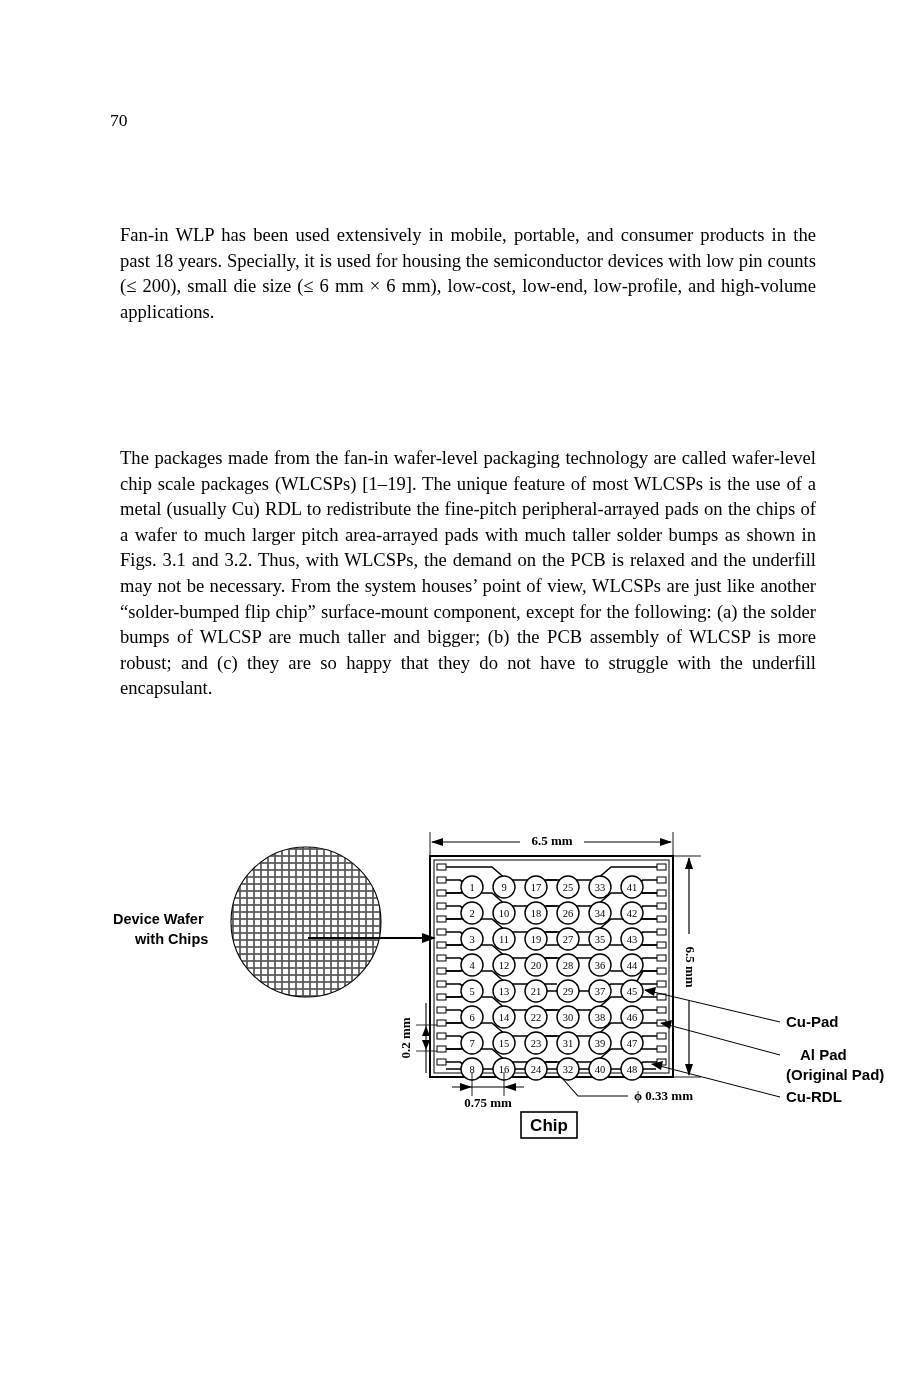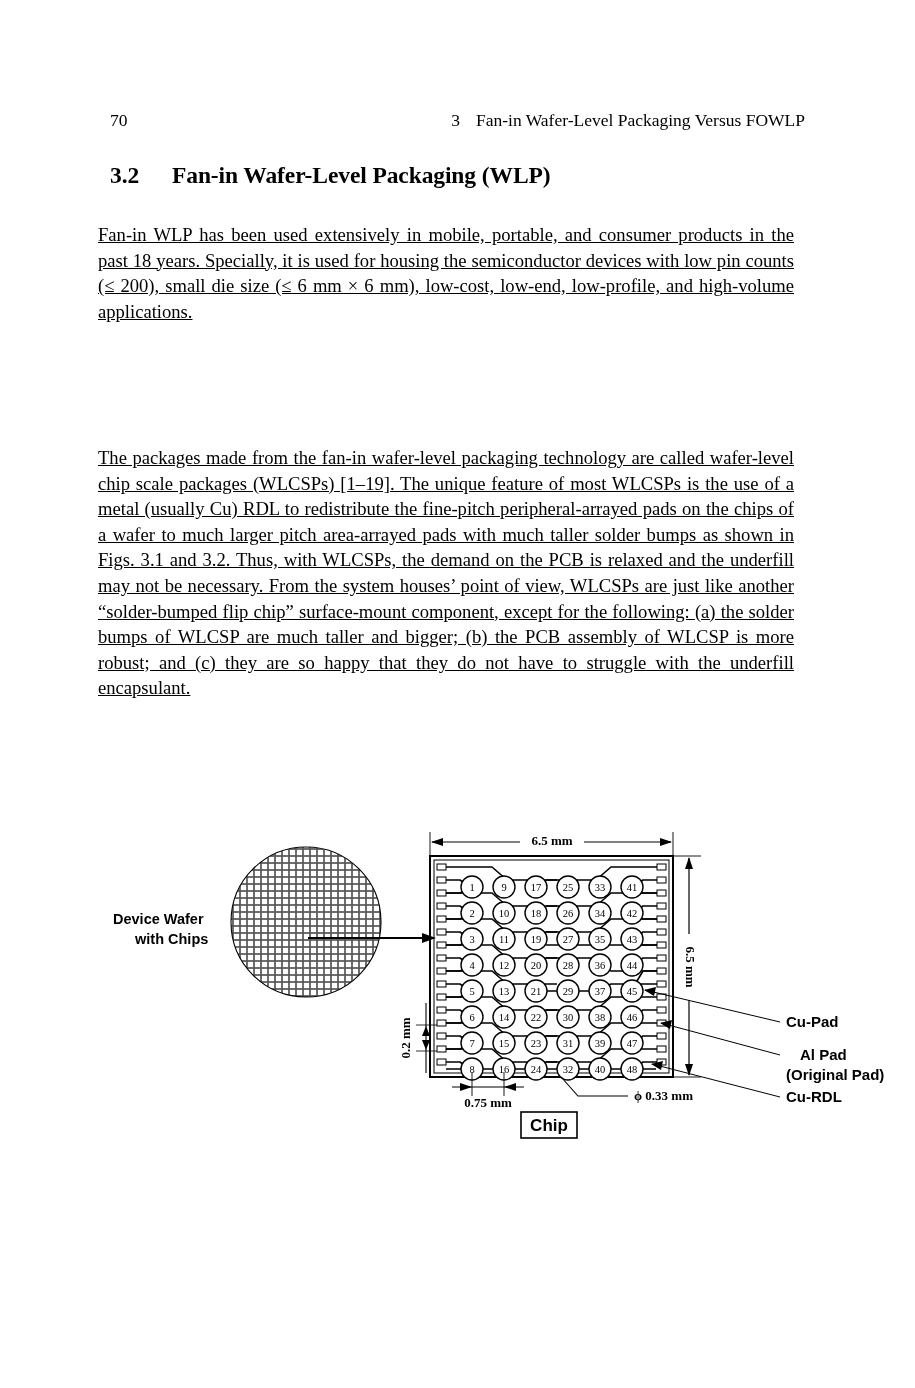--- a/index.html
+++ b/index.html
@@ -62,27 +62,26 @@
   .sec-heading .sec-num {
     display: inline-block;
     width: 62px;
   }
   #heading-3-2 { top: 120px; }
   #heading-3-3 { top: 342px; }
 
   
   .body-par {
     position: absolute;
-    left: 98px;
+    left: 120px;
     width: 696px;
     font-size: 18.6px;
     line-height: 25.6px;
     text-align: justify;
     text-justify: inter-word;
-    text-decoration: underline;
   }
   #par-1 { top: 182px; }
   #par-2 { top: 405px; }
   .body-par p { margin: 0; }
 
   
   .figure {
     position: absolute;
     left: 100px;
     top: 760px;
@@ -131,26 +130,22 @@
     font-size: 17px;
   }
 </style>
 </head>
 <body>
 
 <div class="page">
 
   <div class="running-head">
     <span class="folio">70</span>
-    <span class="head-title"><span class="head-num">3</span><span>Fan-in Wafer-Level Packaging Versus FOWLP</span></span>
   </div>
 
-  <div class="sec-heading" id="heading-3-2">
-    <span class="sec-num">3.2</span><span>Fan-in Wafer-Level Packaging (WLP)</span>
-  </div>
 
   <div class="body-par" id="par-1">
     <p>Fan-in WLP has been used extensively in mobile, portable, and consumer products in the past 18 years. Specially, it is used for housing the semiconductor devices with low pin counts (≤ 200), small die size (≤ 6 mm × 6 mm), low-cost, low-end, low-profile, and high-volume applications.</p>
   </div>
 
 
   <div class="body-par" id="par-2">
     <p>The packages made from the fan-in wafer-level packaging technology are called wafer-level chip scale packages (WLCSPs) [1–19]. The unique feature of most WLCSPs is the use of a metal (usually Cu) RDL to redistribute the fine-pitch peripheral-arrayed pads on the chips of a wafer to much larger pitch area-arrayed pads with much taller solder bumps as shown in Figs. 3.1 and 3.2. Thus, with WLCSPs, the demand on the PCB is relaxed and the underfill may not be necessary. From the system houses’ point of view, WLCSPs are just like another “solder-bumped flip chip” surface-mount component, except for the following: (a) the solder bumps of WLCSP are much taller and bigger; (b) the PCB assembly of WLCSP is more robust; and (c) they are so happy that they do not have to struggle with the underfill encapsulant.</p>
   </div>
 

